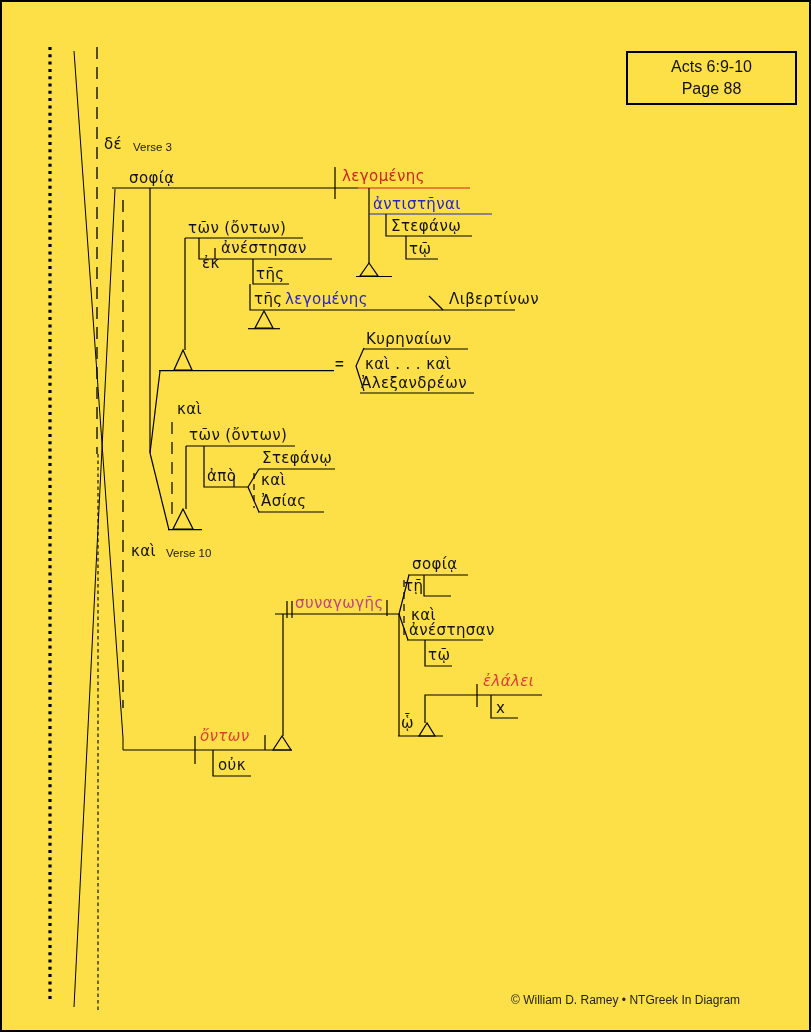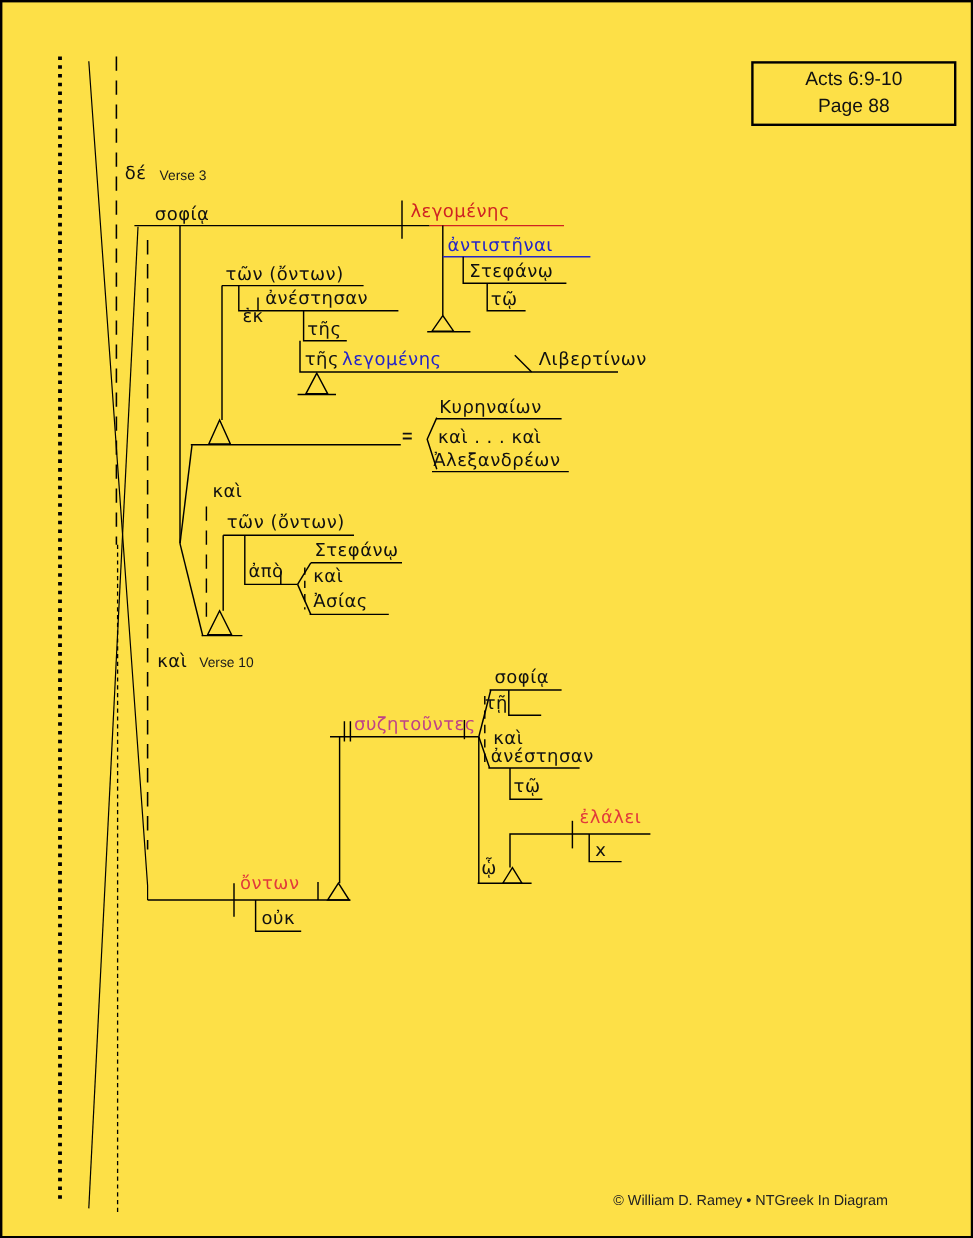--- a/index.html
+++ b/index.html
@@ -7,21 +7,21 @@
     position:relative;width:811px;height:1032px;background:#fde047;
     font-family:"Liberation Sans",sans-serif;overflow:hidden;
     box-sizing:border-box;border:2px solid #000;
   }
   #lines{position:absolute;left:0;top:0;width:811px;height:1032px;}
   .gk{
     position:absolute;font-family:"DejaVu Sans",sans-serif;
     font-size:15px;line-height:17px;color:#111;white-space:pre;letter-spacing:.4px;
   }
   .gk.red{color:#cf2323;}
-  .gk.red2{color:#e13b3b;}
+  .gk.red2{color:#e13b3b;font-style:italic;}
   .gk.blue{color:#2525c8;}
   .gk.mag{color:#bf4387;}
   .lbl{
     position:absolute;font-family:"Liberation Sans",sans-serif;
     font-size:11.5px;color:#1a1a1a;white-space:pre;
   }
   .eq{position:absolute;font-family:"Liberation Sans",sans-serif;font-size:15px;font-weight:bold;color:#111;}
   #refbox{
     position:absolute;left:624px;top:49px;width:171px;height:54px;
     border:2px solid #000;box-sizing:border-box;
@@ -148,21 +148,21 @@
 
   <span class="gk" style="left:175px;top:399px">καὶ</span>
   <span class="gk" style="left:187px;top:425px">τῶν (ὄντων)</span>
   <span class="gk" style="left:205px;top:466px">ἀπὸ</span>
   <span class="gk" style="left:260px;top:448px">Στεφάνῳ</span>
   <span class="gk" style="left:259px;top:470px">καὶ</span>
   <span class="gk" style="left:259px;top:491px">Ἀσίας</span>
 
   <span class="gk red2" style="left:198px;top:726px">ὄντων</span>
   <span class="gk" style="left:216px;top:755px">οὐκ</span>
-  <span class="gk mag" style="left:293px;top:593px">συζητοῦντες</span>
+  <span class="gk mag" style="left:293px;top:593px">συναγωγῆς</span>
   <span class="gk" style="left:410px;top:554px">σοφίᾳ</span>
   <span class="gk" style="left:402px;top:576px">τῇ</span>
   <span class="gk" style="left:409px;top:605px">καὶ</span>
   <span class="gk" style="left:407px;top:620px">ἀνέστησαν</span>
   <span class="gk" style="left:426px;top:645px">τῷ</span>
   <span class="gk" style="left:399px;top:713px">ᾧ</span>
   <span class="gk red2" style="left:481px;top:671px">ἐλάλει</span>
   <span class="gk" style="left:494px;top:698px">x</span>
 
   <span id="footer">© William D. Ramey • NTGreek In Diagram</span>

